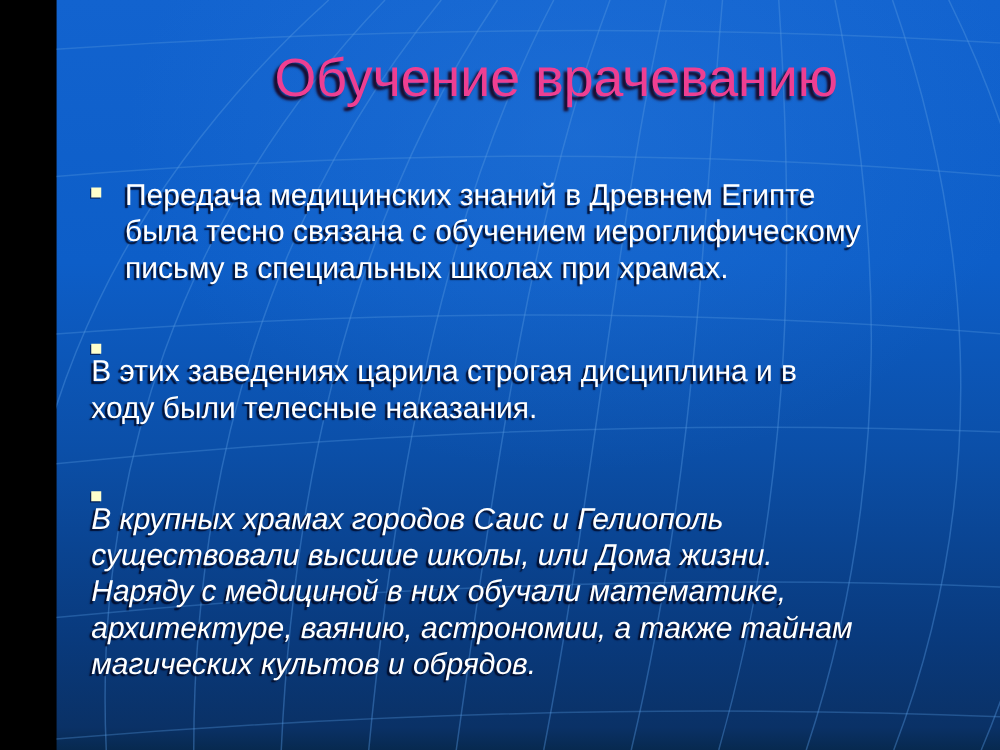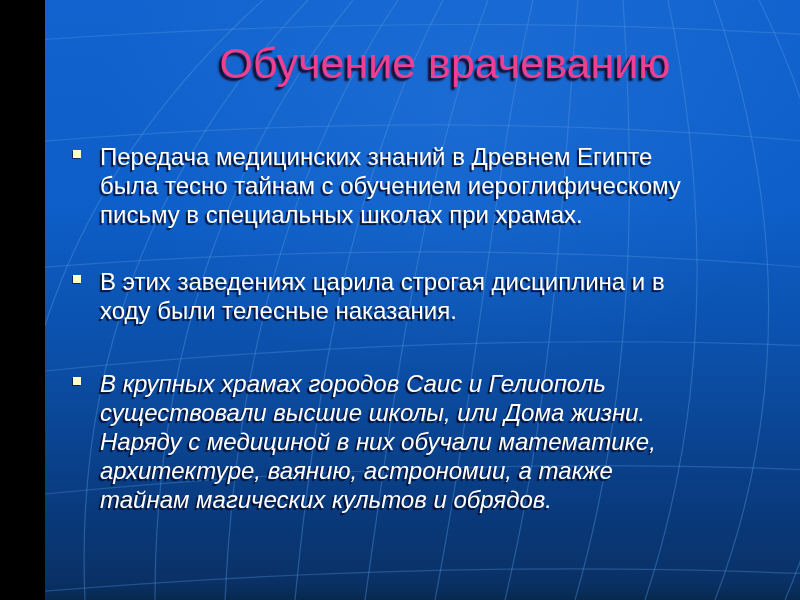--- a/index.html
+++ b/index.html
@@ -24,21 +24,21 @@
   }
   .bullet-list{
     position:absolute;
     top:142px;left:28px;
     width:620px;
   }
   .bullet-item{
     display:flex;
     align-items:flex-start;
   }
-  .bullet-item + .bullet-item{margin-top:38px;}
+  .bullet-item + .bullet-item{margin-top:38px;flex-direction:column;}
   .bullet-item:nth-child(3){margin-top:44px;font-style:italic;}
   .bullet-square{
     flex:0 0 8px;
     width:8px;height:8px;
     margin:8px 19px 0 0;
     background:var(--bullet-color,#ffffcc);
     box-shadow:-1px 1px 0 rgba(0,0,30,0.55);
   }
   .bullet-text{
     font-size:24px;
@@ -99,21 +99,21 @@
       </g>
     </g>
   </svg>
 
   <div class="title">Обучение врачеванию</div>
 
   <div class="bullet-list">
 
     <div class="bullet-item">
       <span class="bullet-square"></span>
-      <span class="bullet-text">Передача медицинских знаний в Древнем Египте была тесно тайнам с обучением иероглифическому письму в специальных школах при храмах.</span>
+      <span class="bullet-text">Передача медицинских знаний в Древнем Египте была тесно связана с обучением иероглифическому письму в специальных школах при храмах.</span>
     </div>
 
     <div class="bullet-item">
       <span class="bullet-square"></span>
       <span class="bullet-text">В этих заведениях царила строгая дисциплина и в ходу были телесные наказания.</span>
     </div>
 
     <div class="bullet-item">
       <span class="bullet-square"></span>
       <span class="bullet-text">В крупных храмах городов Саис и Гелиополь существовали высшие школы, или Дома жизни. Наряду с медициной в них обучали математике, архитектуре, ваянию, астрономии, а также тайнам магических культов и обрядов.</span>

